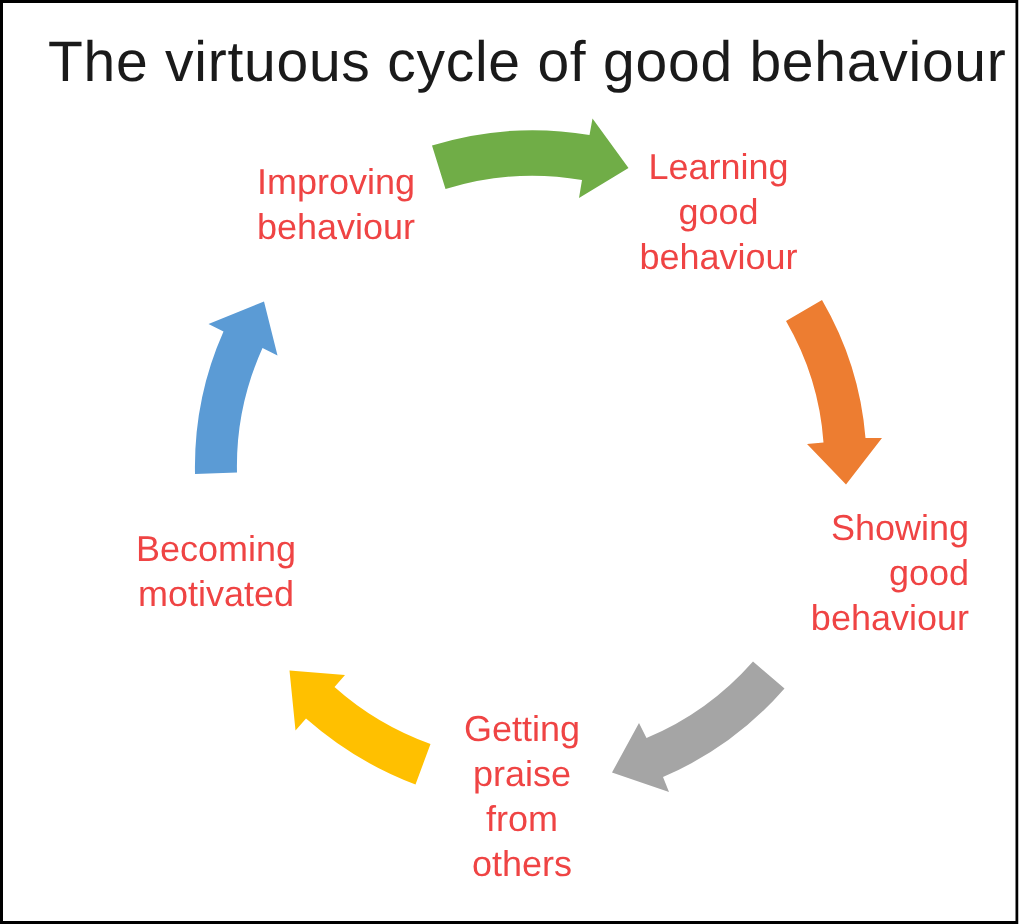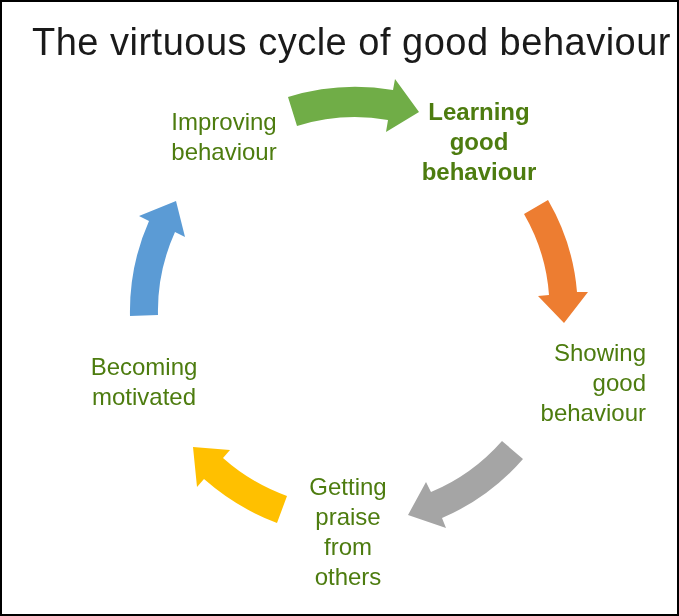--- a/index.html
+++ b/index.html
@@ -38,25 +38,25 @@
     width: 679px;
     height: 616px;
   }
   .step-label {
     position: absolute;
     width: 180px;
     transform: translateX(-50%);
     text-align: center;
     font-size: 24px;
     line-height: 30px;
-    color: #4d7c0f;
+    color: #ef4444;
     white-space: pre-line;
   }
   .lbl-improving { left: 222px; top: 105px; }
-  .lbl-learning  { left: 477px; top: 95px; font-weight: bold;  }
+  .lbl-learning  { left: 477px; top: 95px;  }
   .lbl-showing   { left: 554px; top: 336px; text-align: right; }
   .lbl-getting   { left: 346px; top: 470px; }
   .lbl-becoming  { left: 142px; top: 350px; }
 </style>
 </head>
 <body>
 
 <div class="slide">
 
   <h1 class="title">The virtuous cycle of good behaviour</h1>

